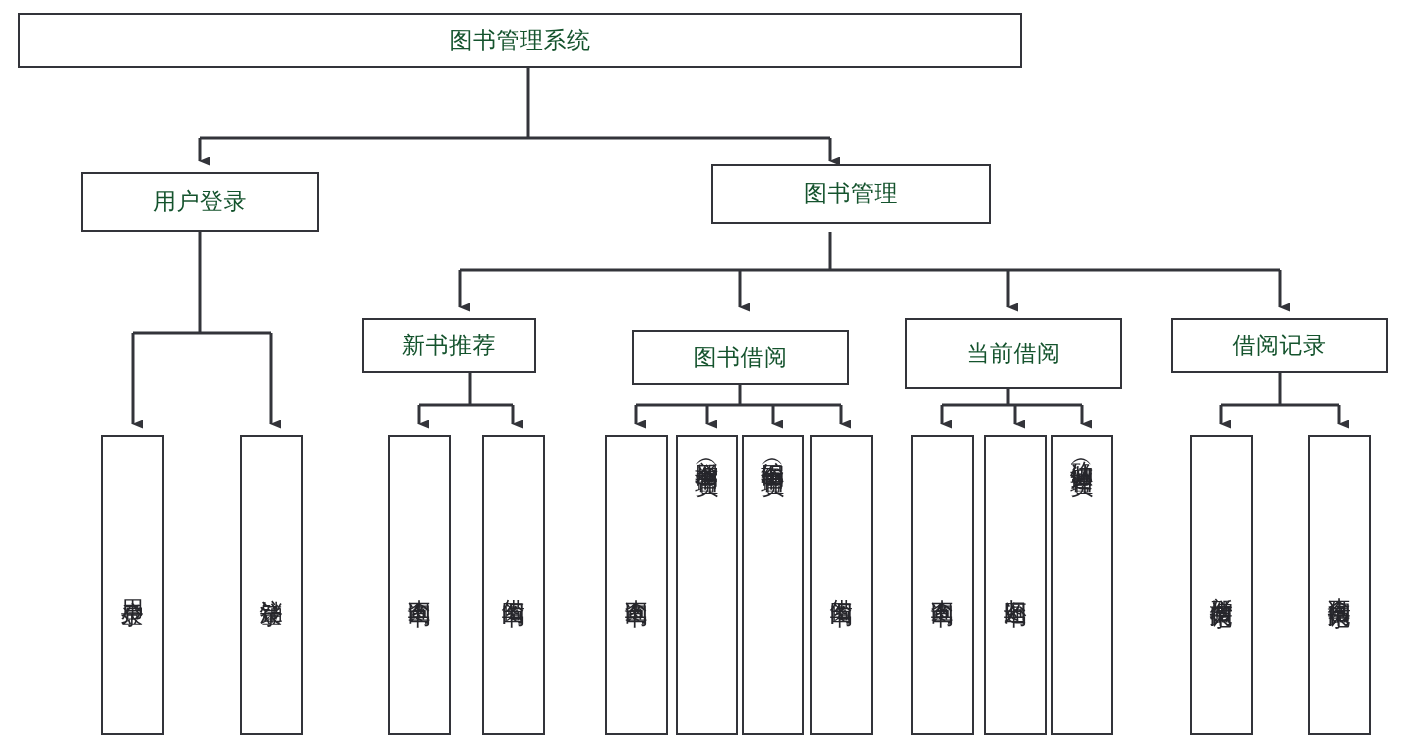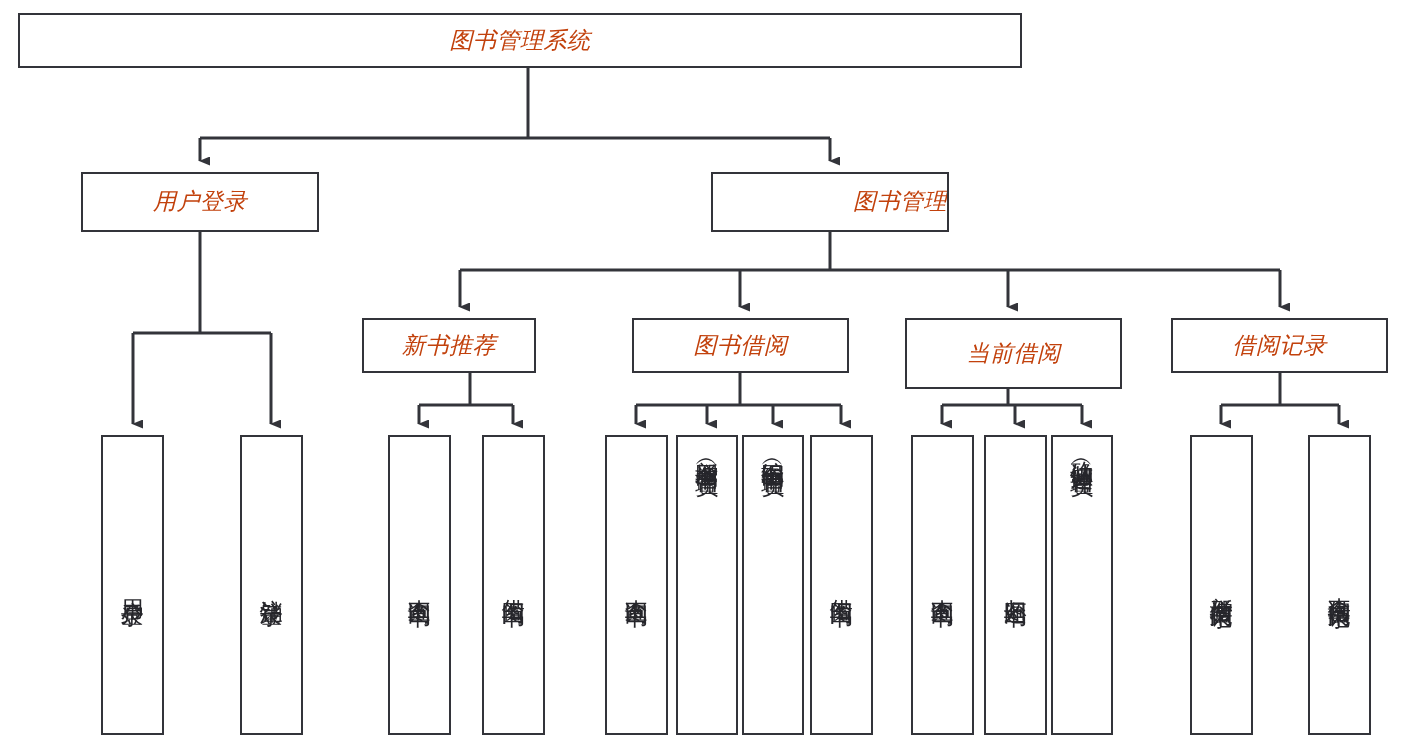--- a/index.html
+++ b/index.html
@@ -31,25 +31,24 @@
     box-sizing: border-box;
     background: #ffffff;
     border: 2px solid #33343a;
     display: flex;
     align-items: center;
     justify-content: center;
     overflow: hidden;
   }
   .node-label-h {
     font-size: 23px;
-    color: #c2410c;
+    color: #14532d;
     line-height: 1.1;
     white-space: nowrap;
     letter-spacing: 0.5px;
-    font-style: italic;
   }
   .node-label-v {
     font-size: 23px;
     color: #26262b;
     writing-mode: vertical-rl;
     text-orientation: upright;
     letter-spacing: 2px;
     line-height: 1.15;
     white-space: nowrap;
     text-align: center;
@@ -121,29 +120,29 @@
   </svg>
 
   <div class="node-box" id="node-root" style="left: 18px; top: 13px; width: 1004px; height: 55px;">
     <span class="node-label-h">图书管理系统</span>
   </div>
 
   <div id="level2-container">
       <div class="node-box" style="left: 81px; top: 172px; width: 238px; height: 60px;">
         <span class="node-label-h">用户登录</span>
       </div>
-      <div class="node-box" style="left: 711px; top: 172px; width: 238px; height: 60px; justify-content: flex-end;">
+      <div class="node-box" style="left: 711px; top: 164px; width: 280px; height: 60px;">
         <span class="node-label-h">图书管理</span>
       </div>
     </div>
   <div id="level3-container">
       <div class="node-box" style="left: 362px; top: 318px; width: 174px; height: 55px;">
         <span class="node-label-h">新书推荐</span>
       </div>
-      <div class="node-box" style="left: 632px; top: 318px; width: 217px; height: 55px;">
+      <div class="node-box" style="left: 632px; top: 330px; width: 217px; height: 55px;">
         <span class="node-label-h">图书借阅</span>
       </div>
       <div class="node-box" style="left: 905px; top: 318px; width: 217px; height: 71px;">
         <span class="node-label-h">当前借阅</span>
       </div>
       <div class="node-box" style="left: 1171px; top: 318px; width: 217px; height: 55px; align-items: center;">
         <span class="node-label-h">借阅记录</span>
       </div>
     </div>
   <div id="leaves-container">

